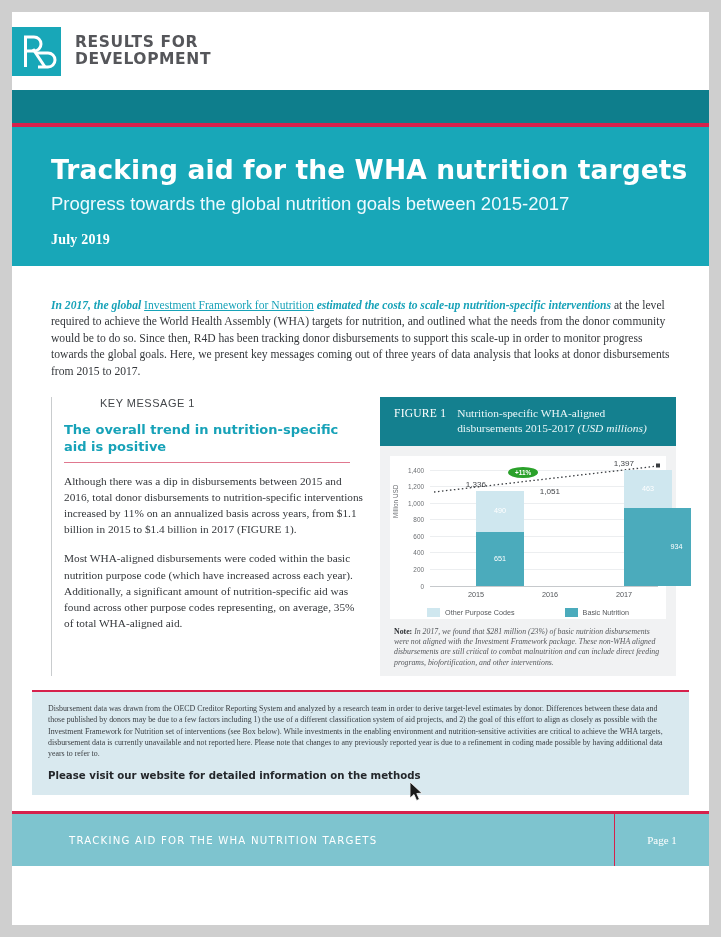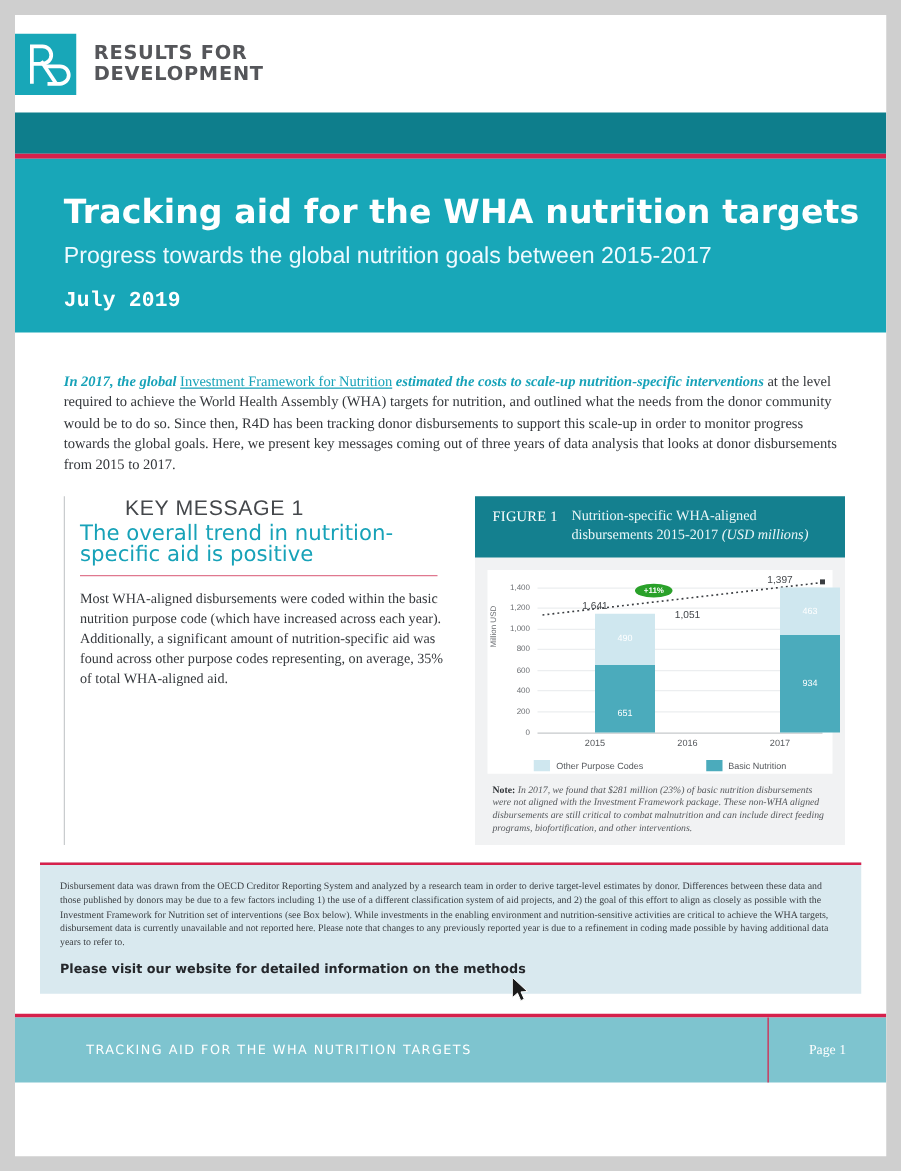--- a/index.html
+++ b/index.html
@@ -38,47 +38,47 @@
   }
   .doc-title{
     font-size:26.5px;font-weight:bold;letter-spacing:.1px;line-height:30px;
     font-family:"DejaVu Sans", sans-serif;
   }
   .doc-subtitle{
     font-size:18.5px;margin-top:8px;line-height:22px;color:#eefaff;
     font-family:"Liberation Sans", sans-serif;
   }
   .doc-date{
-    font-size:17px;font-weight:bold;margin-top:17px;letter-spacing:.2px;
-    font-family:Liberation Mono, monospace;
+    font-size:14px;font-weight:bold;margin-top:17px;letter-spacing:.2px;
+    font-family:Liberation Serif, serif;
   }
 
   
   .body-wrap{padding:20px 33px 0 39px;}
   .intro{
     font-size:11.6px;line-height:16.6px;color:#34373b;
     font-family:"Liberation Serif", serif;
   }
   .intro .lead{color:#17a2b8;font-style:italic;font-weight:bold;}
   .intro .lead a{color:#17a2b8;text-decoration:underline;font-style:normal;font-weight:normal;}
 
   
   .cols{display:flex;margin-top:16px;}
   .col-left{
     width:312px;box-sizing:border-box;
     border-left:1px solid #c9ccce;
     padding-left:12px;padding-bottom:6px;
   }
   .km-eyebrow{
-    font-size:17px;color:#44474b;letter-spacing:.5px;
+    font-size:11px;color:#44474b;letter-spacing:.5px;
     font-family:"Liberation Sans", sans-serif;
     padding-left:36px;
   }
   .km-title{
-    color:#17a2b8;font-weight:normal;font-size:17px;line-height:17px;margin-top:2px;
+    color:#17a2b8;font-weight:bold;font-size:13px;line-height:17px;margin-top:12px;
     font-family:"DejaVu Sans", sans-serif;
   }
   .km-rule{height:1px;background:#e0788f;margin:7px 0 10px 0;width:286px;}
   .km-p{
     font-size:11.3px;line-height:16.2px;color:#34373b;margin:0 0 13px 0;
     font-family:"Liberation Serif", serif;
   }
 
   .col-right{flex:1;margin-left:17px;}
   .fig-card{background:#f1f2f3;padding-bottom:8px;}
@@ -199,20 +199,21 @@
     <p class="intro">
       <span class="lead"><span>In 2017, the global </span><a href="#">Investment Framework for Nutrition</a><span> estimated the costs to scale-up nutrition-specific interventions</span></span><span> at the level required to achieve the World Health Assembly (WHA) targets for nutrition, and outlined what the needs from the donor community would be to do so. Since then, R4D has been tracking donor disbursements to support this scale-up in order to monitor progress towards the global goals. Here, we present key messages coming out of three years of data analysis that looks at donor disbursements from 2015 to 2017.</span>
     </p>
 
     <div class="cols">
 
       <div class="col-left">
         <div class="km-eyebrow">KEY MESSAGE 1</div>
         <div class="km-title">The overall trend in nutrition-specific aid is positive</div>
         <div class="km-rule"></div>
+        <p class="km-p">Although there was a dip in disbursements between 2015 and 2016, total donor disbursements to nutrition-specific interventions increased by 11% on an annualized basis across years, from $1.1 billion in 2015 to $1.4 billion in 2017 (FIGURE 1).</p>
         <p class="km-p">Most WHA-aligned disbursements were coded within the basic nutrition purpose code (which have increased across each year). Additionally, a significant amount of nutrition-specific aid was found across other purpose codes representing, on average, 35% of total WHA-aligned aid.</p>
       </div>
 
       <div class="col-right">
         <div class="fig-card">
           <div class="fig-head">
             <div class="fig-label">FIGURE 1</div>
             <div class="fig-caption"><span>Nutrition-specific WHA-aligned disbursements 2015-2017 </span><i>(USD millions)</i></div>
           </div>
 
@@ -241,32 +242,32 @@
               <line x1="4" y1="32" x2="228" y2="6" stroke="#3a3d41" stroke-width="1.3" stroke-dasharray="1.5,2.5"></line>
               <rect x="226" y="3.5" width="4" height="4" fill="#3a3d41"></rect>
             </svg>
             <div class="badge" style="left:118px;top:11px;">+11%</div>
 
             <div class="bar" style="left:62px;top:35.4px;width:48px;height:94.6px;">
               <div class="seg-top" style="position:absolute;left:0;top:0;width:100%;height:40.6px;">
                 <div class="seg-lab" style="top:15px;">490</div>
               </div>
               <div class="seg-bot" style="position:absolute;left:0;bottom:0;width:100%;height:53.9px;">
-                <div class="seg-lab" style="top:34px;">651</div>
+                <div class="seg-lab" style="top:22px;">651</div>
               </div>
             </div>
-            <div class="total-lab" style="left:56px;top:24px;">1,641</div>
+            <div class="total-lab" style="left:56px;top:24px;">1,336</div>
 
             <div class="total-lab" style="left:130px;top:31.5px;">1,051</div>
 
             <div class="bar" style="left:210px;top:14.2px;width:48px;height:115.8px;">
               <div class="seg-top" style="position:absolute;left:0;top:0;width:100%;height:38.4px;">
                 <div class="seg-lab" style="top:14px;">463</div>
               </div>
-              <div class="seg-bot" style="position:absolute;left:0;bottom:0;width:100%;height:77.4px;">
+              <div class="seg-bot" style="position:absolute;left:0;bottom:0;width:100%;height:77.4px;padding-left:19px;">
                 <div class="seg-lab" style="top:34px;">934</div>
               </div>
             </div>
             <div class="total-lab" style="left:204px;top:3px;">1,397</div>
 
             <div class="xtick" style="left:56px;top:134px;width:60px;">2015</div>
             <div class="xtick" style="left:130px;top:134px;width:60px;">2016</div>
             <div class="xtick" style="left:204px;top:134px;width:60px;">2017</div>
 
             <div class="legend">

